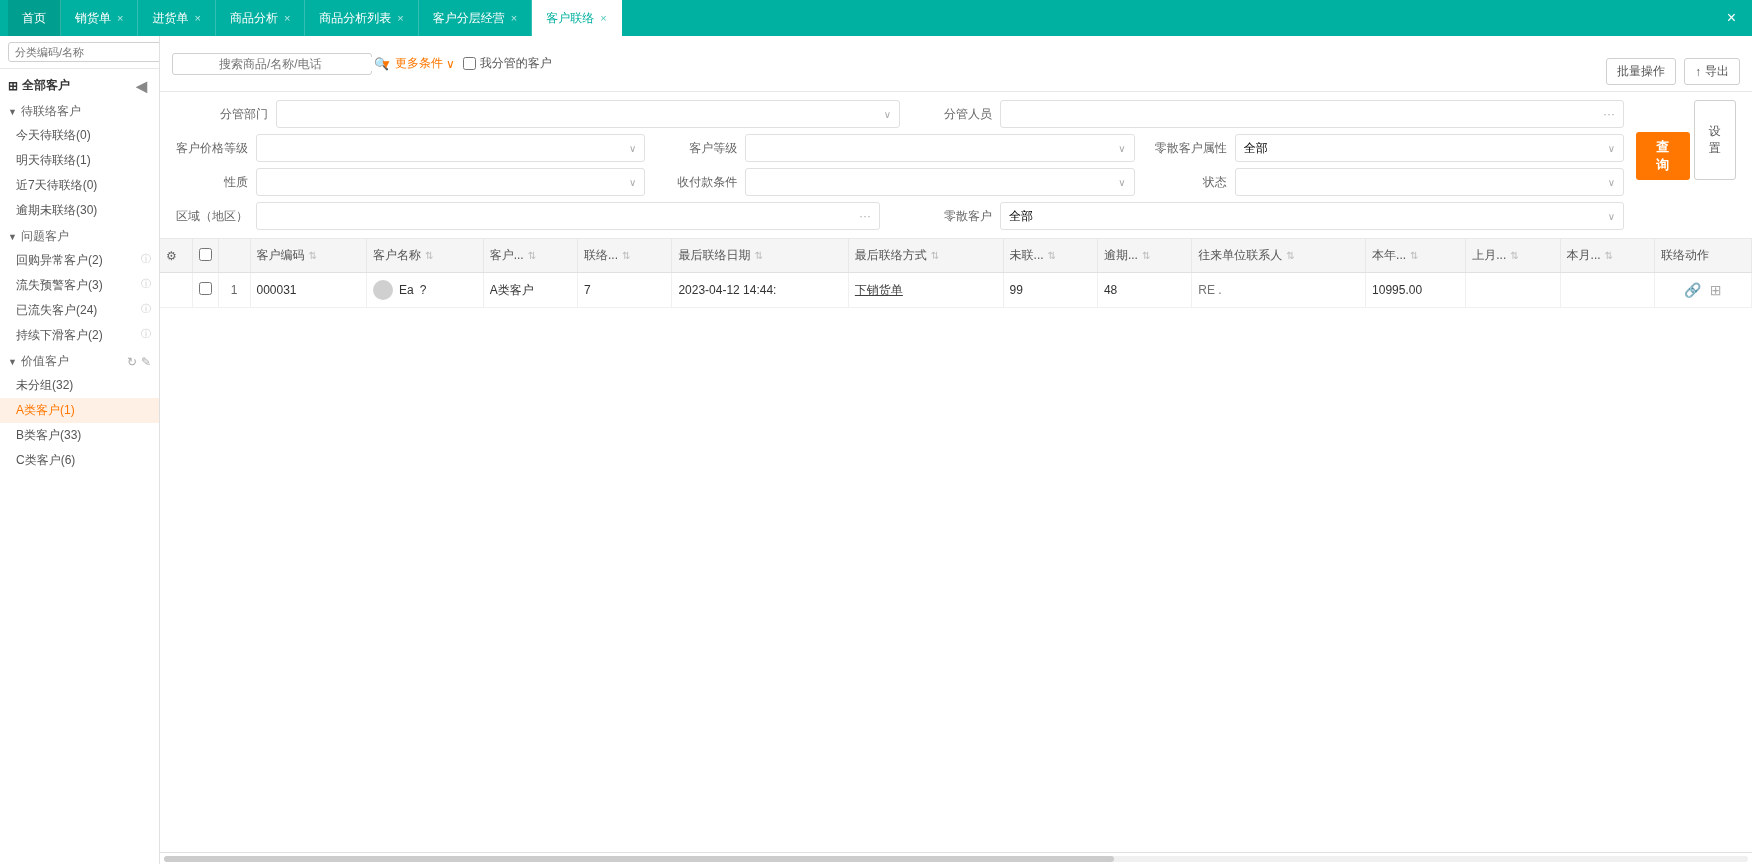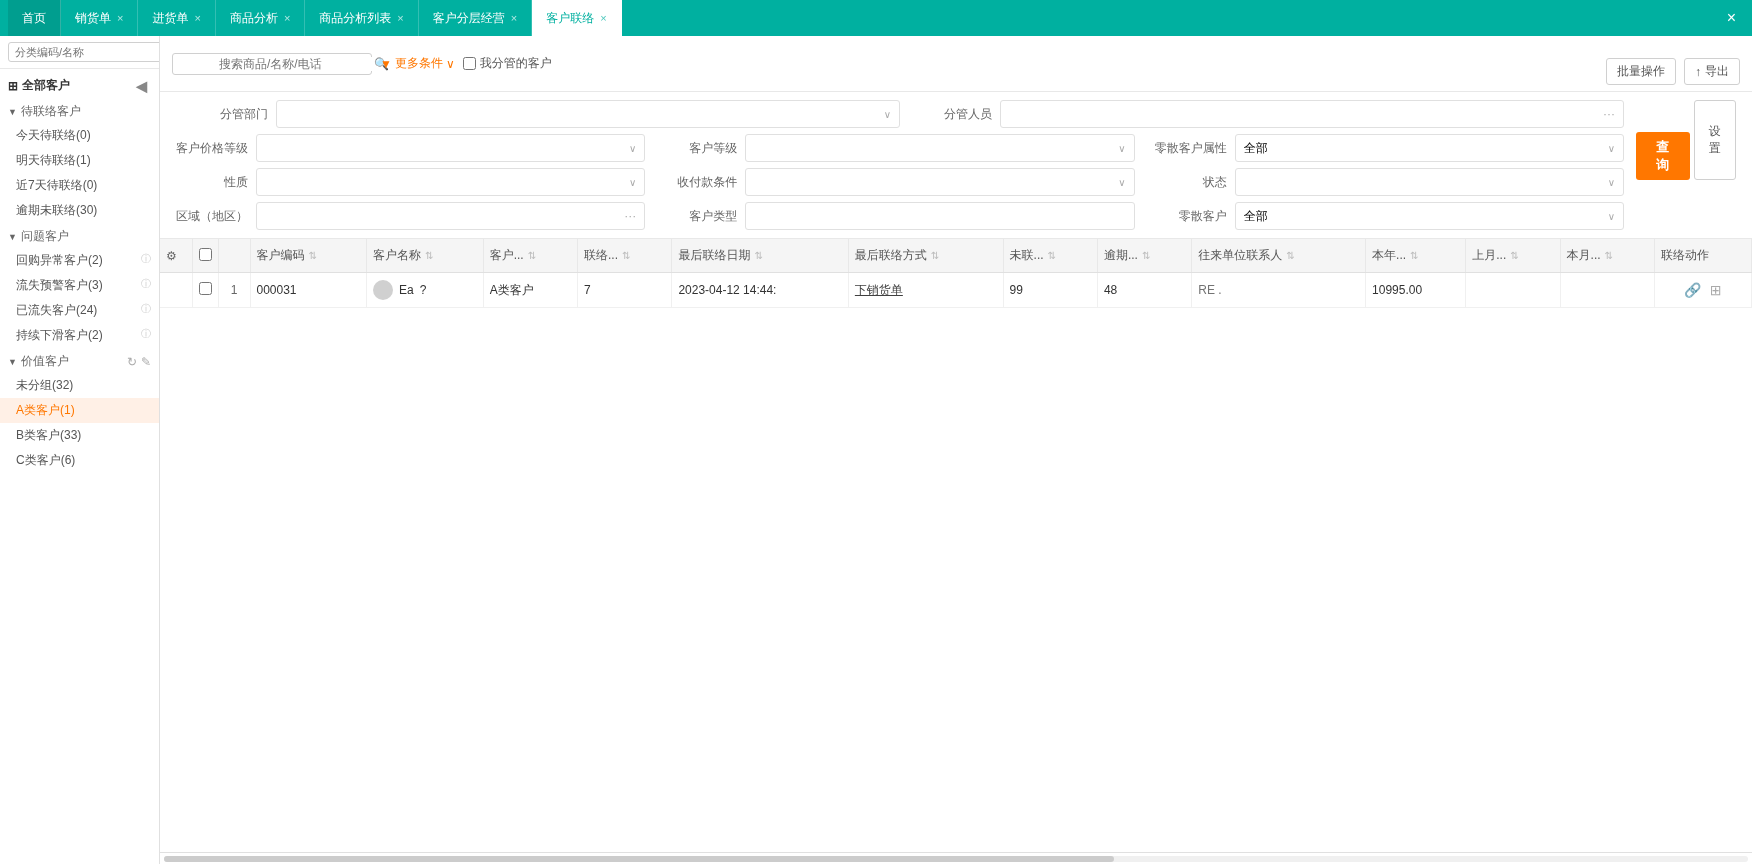--- a/index.html
+++ b/index.html
@@ -386,24 +386,20 @@
           </div>
 
           <div class="filter-row">
             <div class="filter-field">
               <span class="filter-label">区域（地区）</span>
               <div class="filter-input with-dots" style="flex:1;height:28px;">
                 <span class="dots">···</span>
               </div>
             </div>
             <div class="filter-divider"></div>
-            <div class="filter-field">
-              <span class="filter-label">客户类型</span>
-              <div class="filter-input" style="flex:1;height:28px;"></div>
-            </div>
             <div class="filter-divider"></div>
             <div class="filter-field">
               <span class="filter-label">零散客户</span>
               <div class="filter-input" style="flex:1;height:28px;">
                 <span>全部</span>
                   <span class="arrow">∨</span>
               </div>
             </div>
           </div>
         </div>

